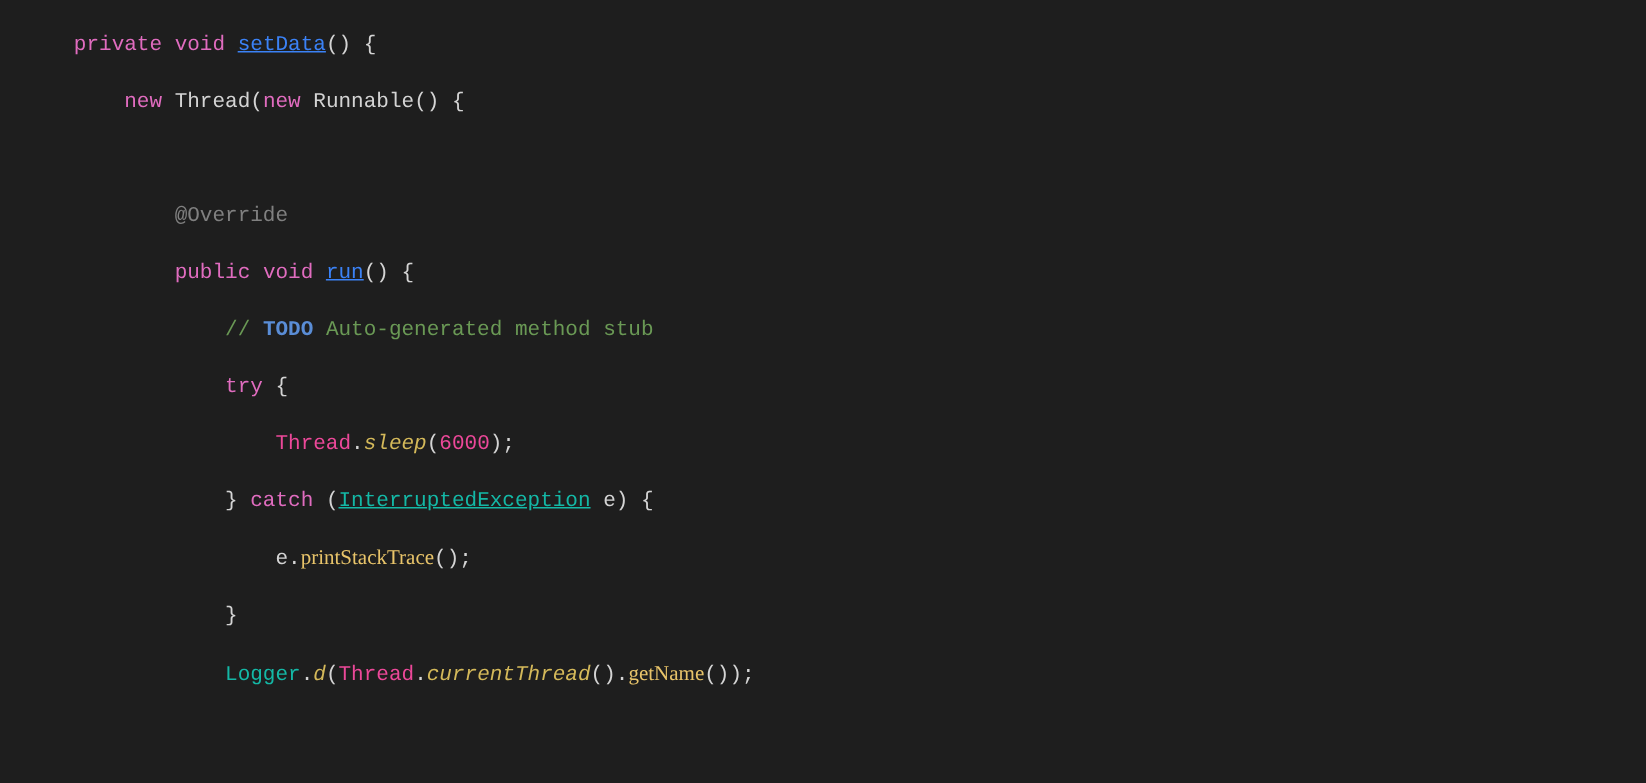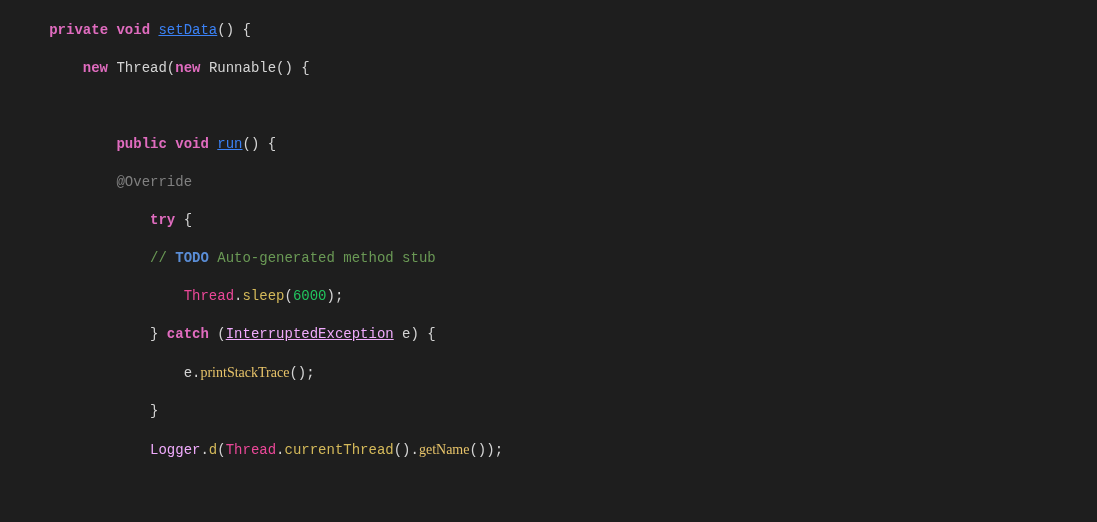--- a/index.html
+++ b/index.html
@@ -13,44 +13,44 @@
     font-size: 14px;
     line-height: 19px;
     color: #d4d4d4;
   }
   .editor {
     padding: 2px 0 0 0;
     white-space: pre;
     position: relative;
   }
   .line { padding-left: 24px; }
-  .kw   { color: #e06cbf; font-weight: bold; }
+  .kw   { color: #e06cbf; font-weight: normal; }
   .fn-decl { color: #3b82f6; text-decoration: underline; }
   .fn-call { color: #e8c46a; font-family: Liberation Serif, serif; }
-  .fn-call-static { color: #d4b95a; }
+  .fn-call-static { color: #d4b95a; font-style: italic; }
   .class-ref { color: #ec4899; }
   .annot { color: #808080; }
   .comment { color: #6a9955; }
   .todo { color: #5a8dd6; font-weight: bold; }
-  .num { color: #22c55e; }
-  .exc { color: #f0abfc; }
+  .num { color: #ec4899; }
+  .exc { color: #14b8a6; }
   .punct { color: #d4d4d4; }
   .ul { text-decoration: underline; }
 </style>
 </head>
 <body>
 
 <div class="editor">
 <div class="line">   <span class="kw">private</span> <span class="kw">void</span> <span class="fn-decl">setData</span><span class="punct">() {</span></div>
 <div class="line">       <span class="kw">new</span> <span class="punct">Thread(</span><span class="kw">new</span> <span class="punct">Runnable() {</span></div>
 <div class="line"> </div>
+<div class="line">           <span class="annot">@Override</span></div>
 <div class="line">           <span class="kw">public</span> <span class="kw">void</span> <span class="fn-decl">run</span><span class="punct">() {</span></div>
-<div class="line">           <span class="annot">@Override</span></div>
+<div class="line">               <span class="comment">// </span><span class="todo">TODO</span><span class="comment"> Auto-generated method stub</span></div>
 <div class="line">               <span class="kw">try</span><span class="punct"> {</span></div>
-<div class="line">               <span class="comment">// </span><span class="todo">TODO</span><span class="comment"> Auto-generated method stub</span></div>
 <div class="line">                   <span class="class-ref">Thread</span><span class="punct">.</span><span class="fn-call-static">sleep</span><span class="punct">(</span><span class="num">6000</span><span class="punct">);</span></div>
 <div class="line">               <span class="punct">}</span> <span class="kw">catch</span> <span class="punct">(</span><span class="exc ul">InterruptedException</span><span class="punct"> e) {</span></div>
 <div class="line">                   <span class="punct">e.</span><span class="fn-call">printStackTrace</span><span class="punct">();</span></div>
 <div class="line">               <span class="punct">}</span></div>
 <div class="line">               <span class="exc">Logger</span><span class="punct">.</span><span class="fn-call-static">d</span><span class="punct">(</span><span class="class-ref">Thread</span><span class="punct">.</span><span class="fn-call-static">currentThread</span><span class="punct">().</span><span class="fn-call">getName</span><span class="punct">());</span></div>
 
 
 
 
 

